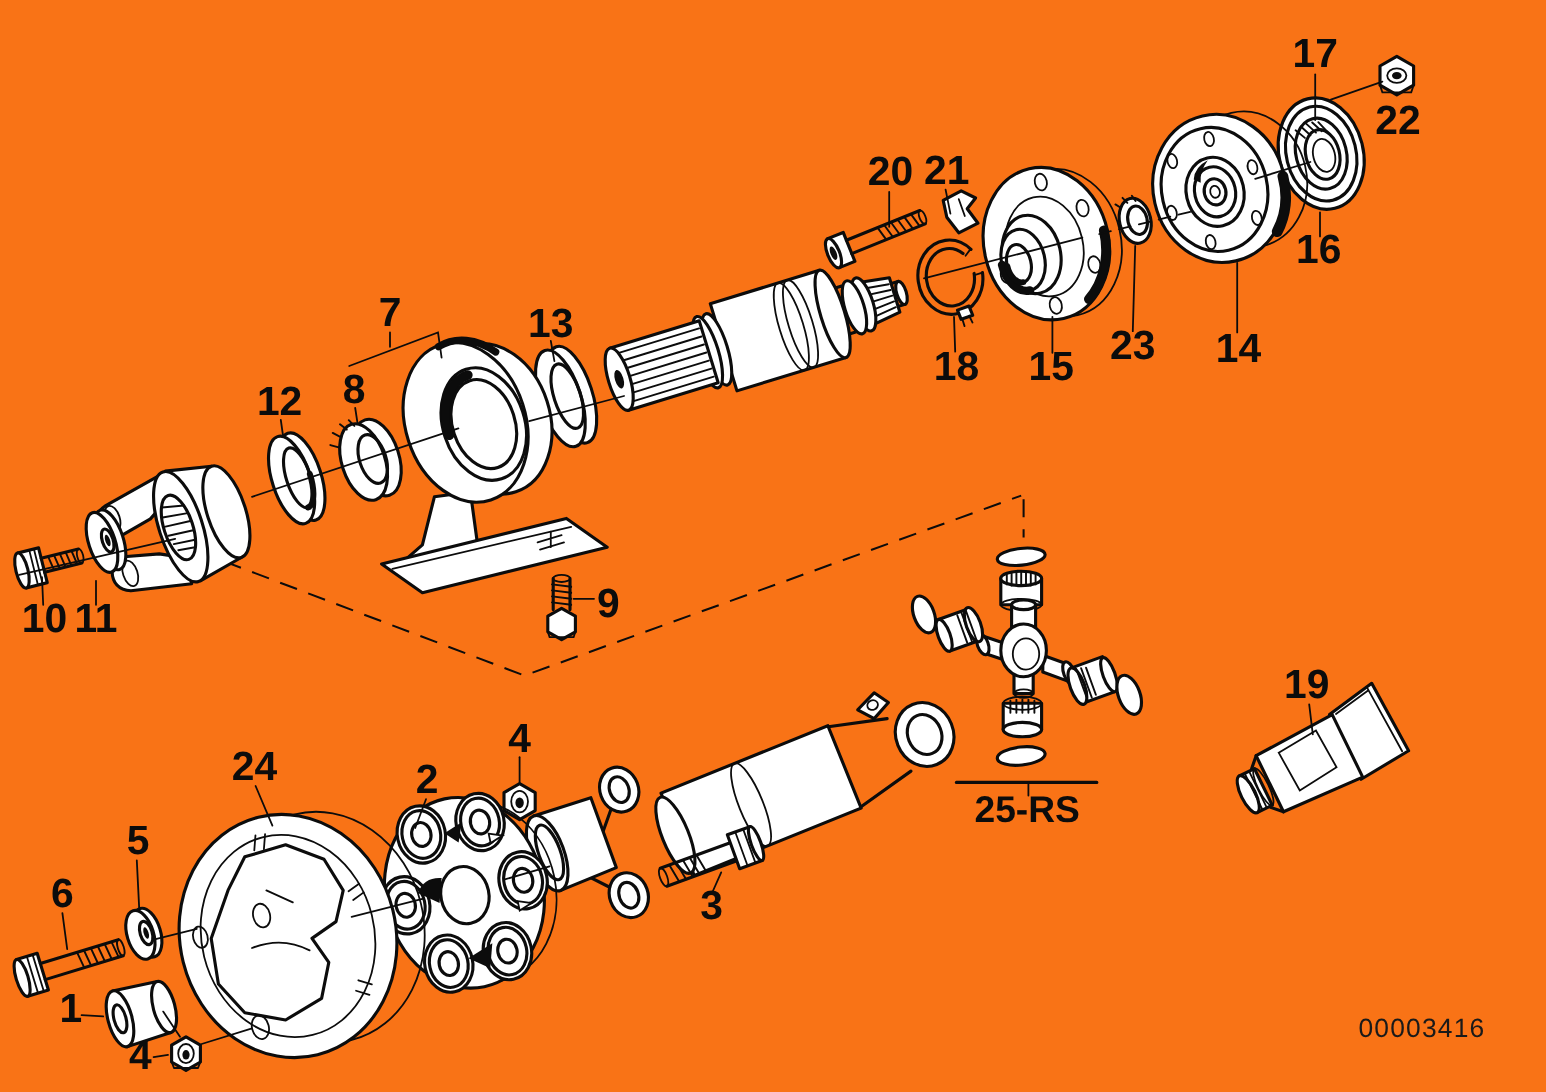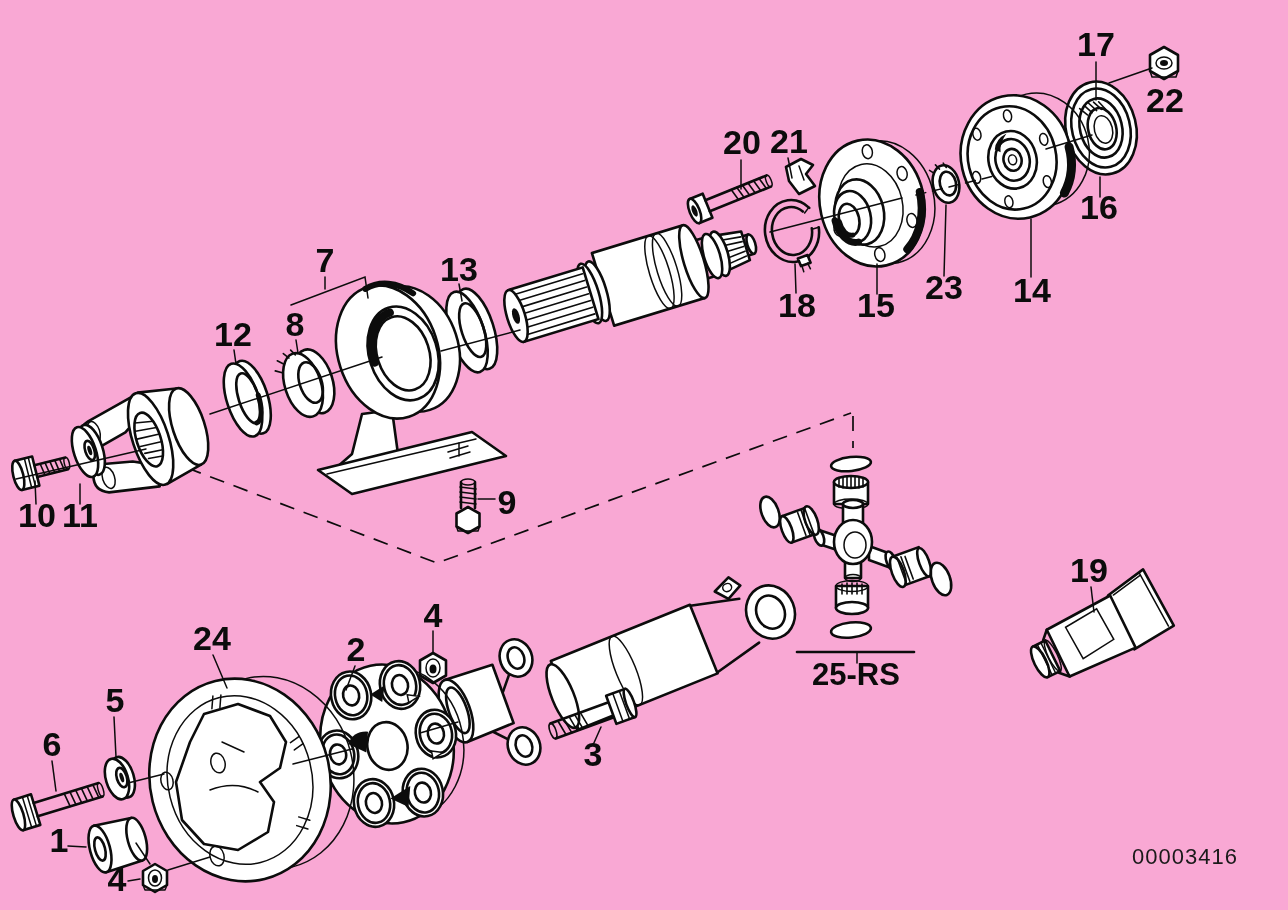--- a/index.html
+++ b/index.html
@@ -1,16 +1,16 @@
 <!DOCTYPE html>
 <html><head>
 <meta charset="utf-8">
 <style>
   html,body{margin:0;padding:0;background:#fff;}
-  .canvas{position:relative;width:1288px;height:910px;background:#f9a8d4;overflow:hidden;
+  .canvas{position:relative;width:1288px;height:910px;background:#f97316;overflow:hidden;
           font-family:"Liberation Sans", sans-serif;}
   svg{display:block}
   
   .s  {fill:none;stroke:#0c0c0c;stroke-width:2.6;stroke-linecap:round;stroke-linejoin:round;}
   .sf {fill:#ffffff;stroke:#0c0c0c;stroke-width:2.6;stroke-linejoin:round;}
   .t  {fill:none;stroke:#0c0c0c;stroke-width:1.5;stroke-linecap:round;}
   .tf {fill:#ffffff;stroke:#0c0c0c;stroke-width:1.5;}
   .h  {fill:none;stroke:#0c0c0c;stroke-width:1.6;stroke-linecap:round;}
   .d  {fill:none;stroke:#0c0c0c;stroke-width:1.7;stroke-dasharray:15 10;}
   .k  {fill:none;stroke:#0c0c0c;stroke-linecap:round;}

